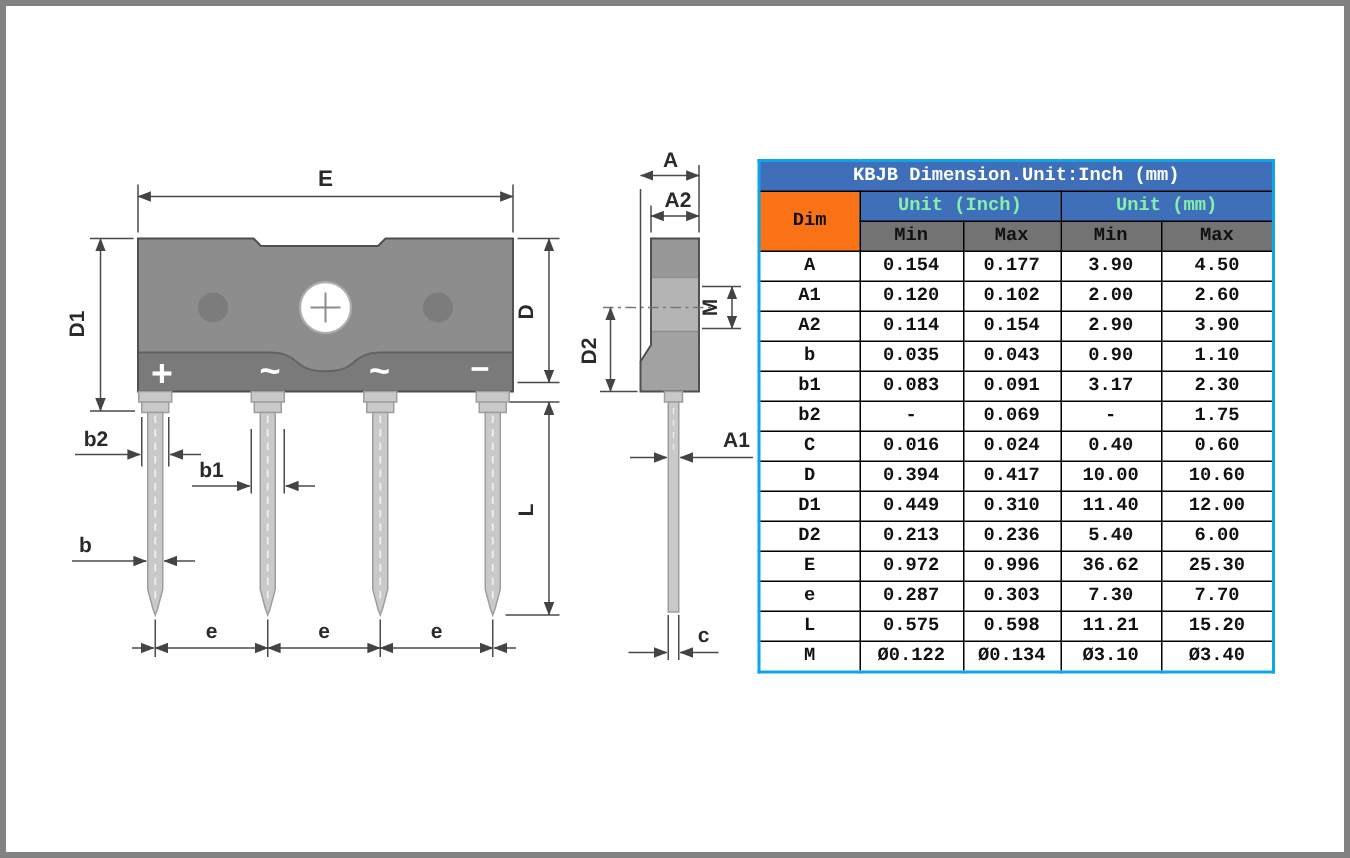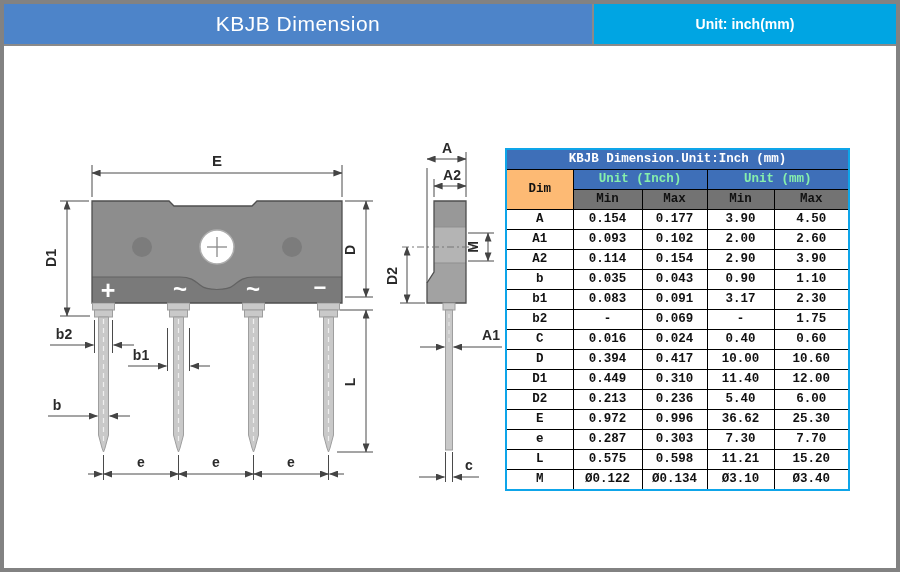--- a/index.html
+++ b/index.html
@@ -33,37 +33,29 @@
     border:2px solid #0ea5e9;
     font-family:Liberation Mono, monospace;
     font-weight:bold;color:#111;
   }
   table.dim-table th,table.dim-table td{
     border:1px solid #000;text-align:center;vertical-align:middle;
     padding:0;height:19px;font-size:12.5px;line-height:1;
   }
   th.t-title{background:#3e6fb8;color:#fff;font-size:13px;height:18px;}
   th.t-group{background:#3e6fb8;color:#86efac;font-size:12.5px;height:17px;}
-  th.t-dim{background:#fdba74;color:#111;font-size:13px;}
+  th.t-dim{background:#f97316;color:#111;font-size:13px;}
   th.t-sub{background:#737373;color:#111;height:17px;}
   td.c-dim{font-size:13px;}
 </style>
 </head>
 <body>
 
 <div class="page">
 
-  <div class="header">
-    <div class="header-title-section">
-      <span>KBJB Dimension</span>
-    </div>
-    <div class="header-unit-badge">
-      <span>Unit: inch(mm)</span>
-    </div>
-  </div>
 
   <div class="content">
 
     <svg class="drawing-svg" width="892" height="522" viewBox="4 46 892 522" xmlns="http://www.w3.org/2000/svg">
       <defs>
         <marker id="arw" markerWidth="9" markerHeight="7" refX="8.6" refY="3.5" orient="auto-start-reverse" markerUnits="userSpaceOnUse">
           <path d="M0,0 L9,3.5 L0,7 Z" fill="#444"></path>
         </marker>
       </defs>
 
@@ -253,21 +245,21 @@
 
       <tr>
           <td class="c-dim">A</td>
           <td>0.154</td>
           <td>0.177</td>
           <td>3.90</td>
           <td>4.50</td>
         </tr>
           <tr>
           <td class="c-dim">A1</td>
-          <td>0.093</td>
+          <td>0.120</td>
           <td>0.102</td>
           <td>2.00</td>
           <td>2.60</td>
         </tr>
           <tr>
           <td class="c-dim">A2</td>
           <td>0.114</td>
           <td>0.154</td>
           <td>2.90</td>
           <td>3.90</td>

